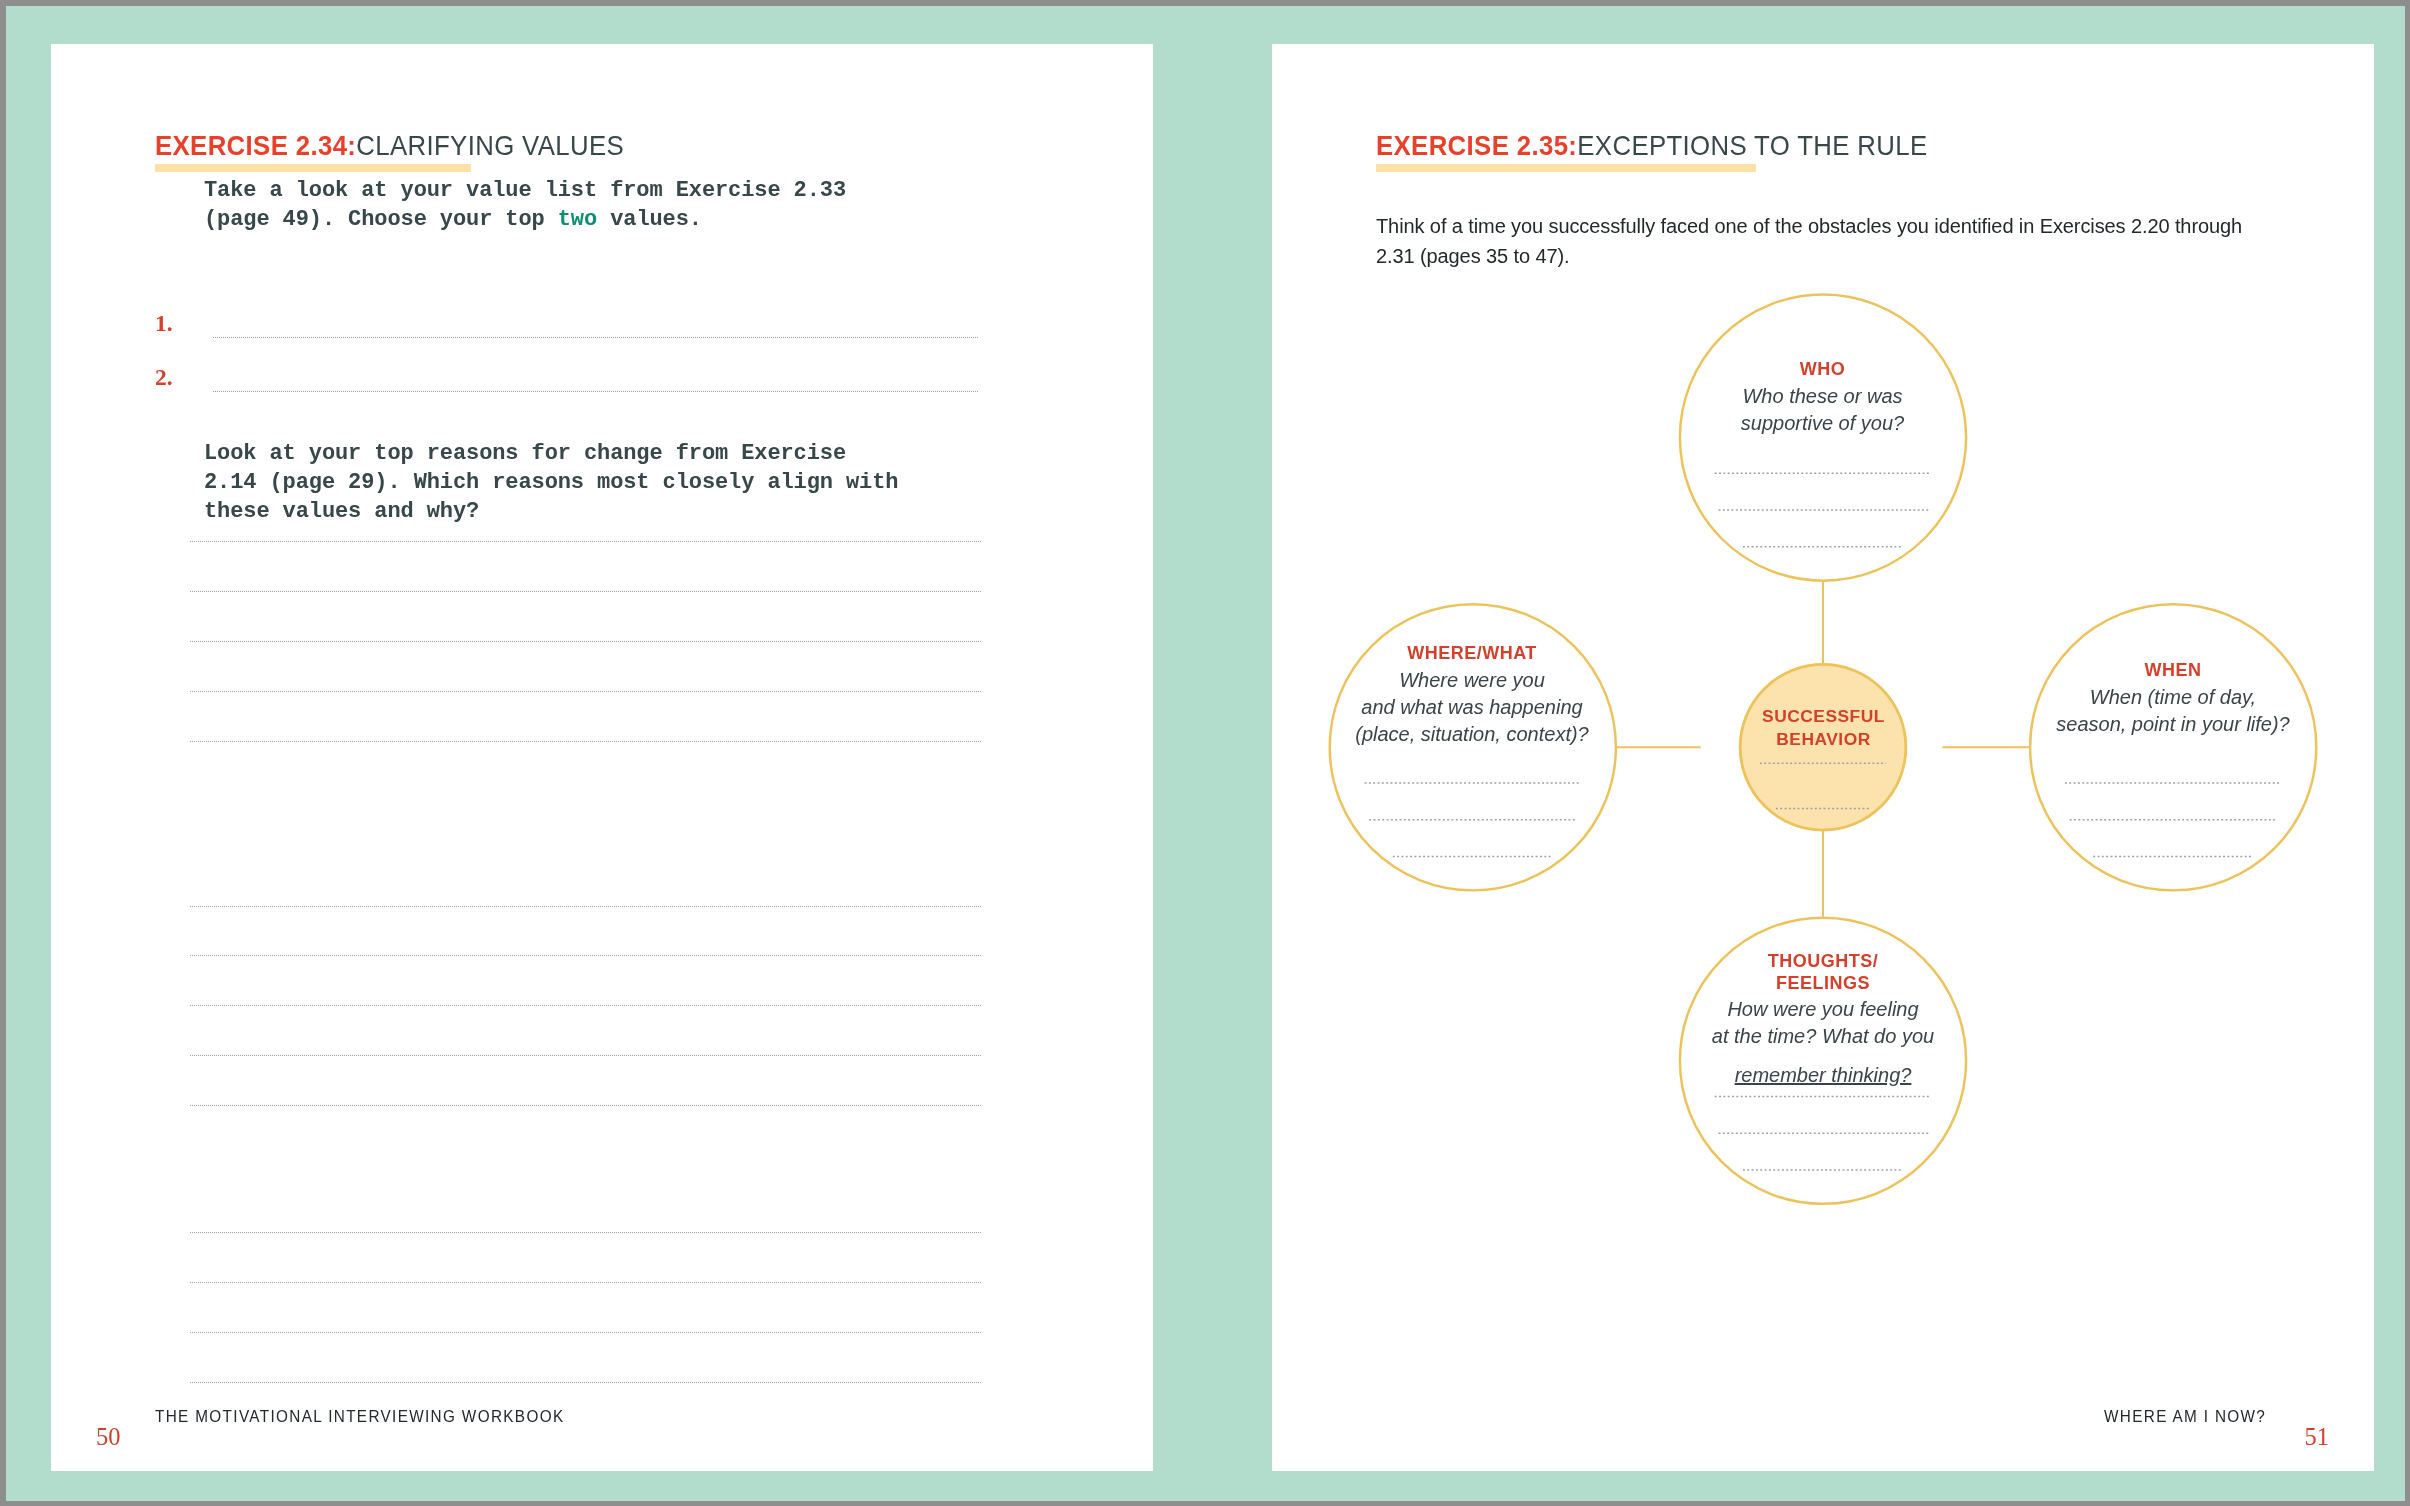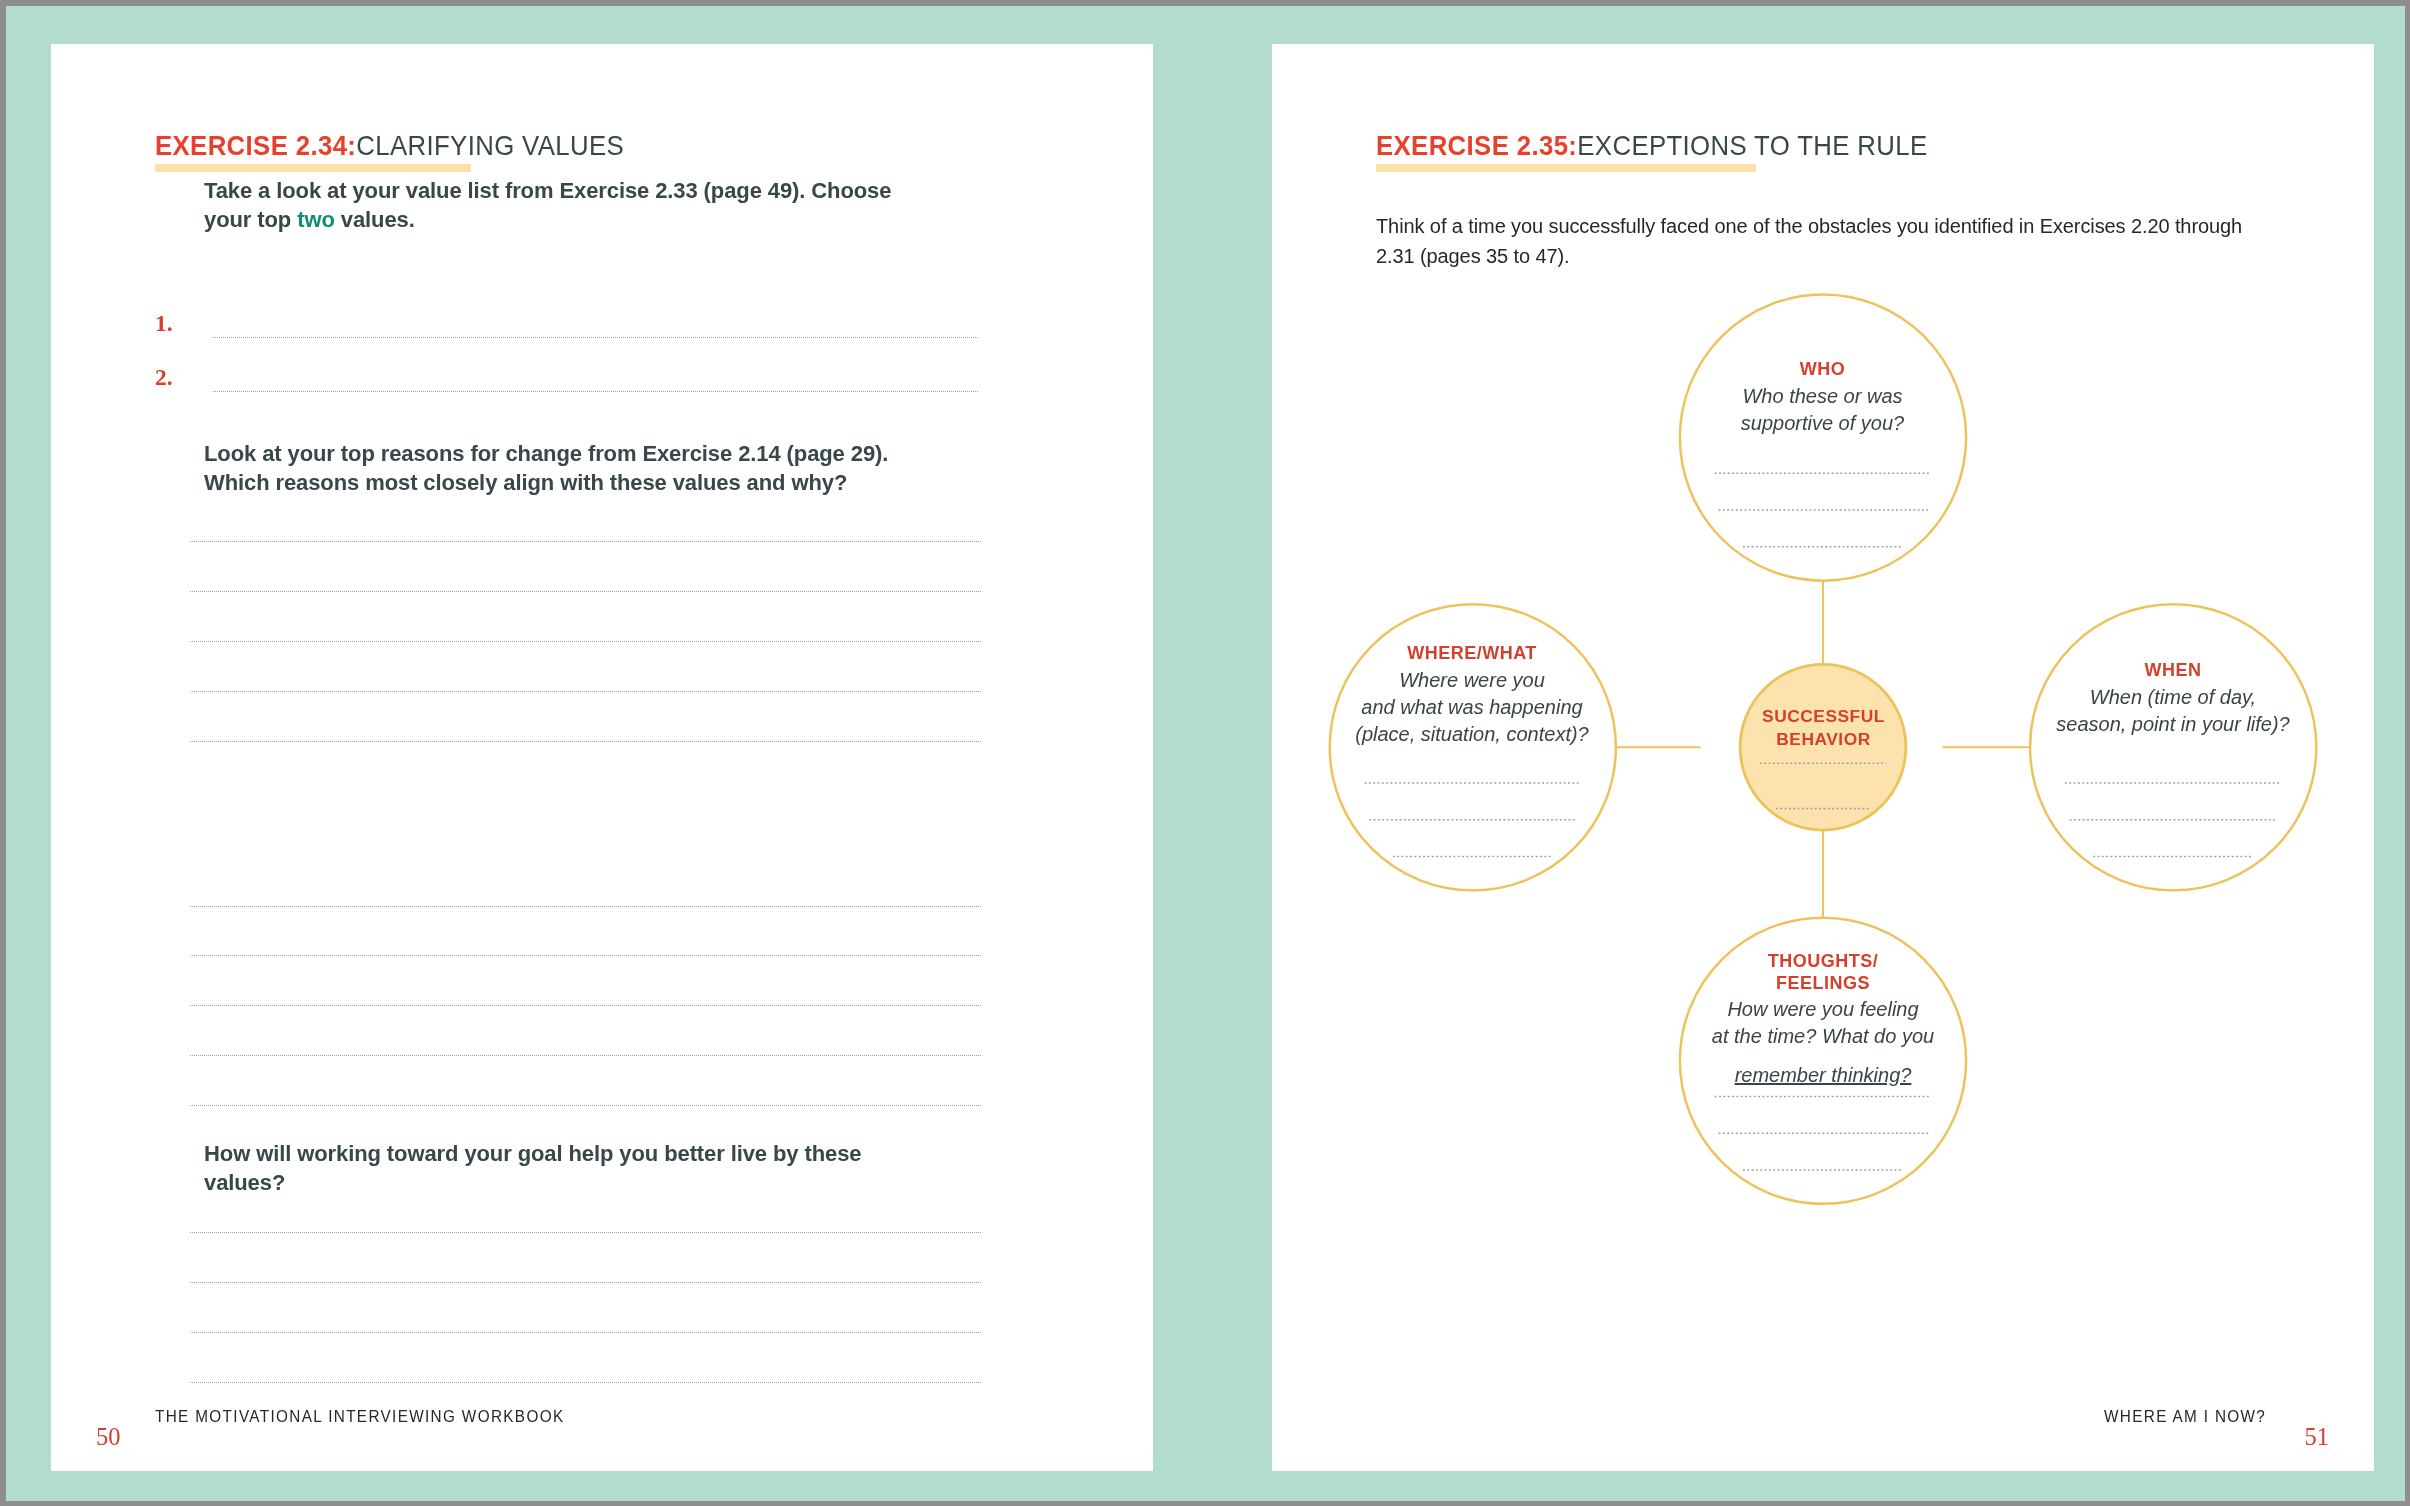--- a/index.html
+++ b/index.html
@@ -79,20 +79,21 @@
   
   .q-text {
     position: absolute;
     left: 153px;
     width: 702px;
     font-size: 22px;
     line-height: 29px;
     font-weight: bold;
     color: #37474a;
     letter-spacing: -0.1px;
+    font-family: Liberation Mono, monospace;
   }
   .accent-teal { color: #0e8f73; }
 
   
   .wline {
     position: absolute;
     height: 0;
     border-top: 1.5px dotted #9aa0a3;
   }
 
@@ -221,21 +222,20 @@
       <div class="wline" style="top:647px; left:139px; width:791px;"></div>
       <div class="wline" style="top:697px; left:139px; width:791px;"></div>
 
 
       <div class="wline" style="top:862px;  left:139px; width:791px;"></div>
       <div class="wline" style="top:911px;  left:139px; width:791px;"></div>
       <div class="wline" style="top:961px; left:139px; width:791px;"></div>
       <div class="wline" style="top:1011px; left:139px; width:791px;"></div>
       <div class="wline" style="top:1061px; left:139px; width:791px;"></div>
 
-      <div class="q-text" style="top:1095px;">How will working toward your goal help you better live by these values?</div>
 
       <div class="wline" style="top:1188px; left:139px; width:791px;"></div>
       <div class="wline" style="top:1238px; left:139px; width:791px;"></div>
       <div class="wline" style="top:1288px; left:139px; width:791px;"></div>
       <div class="wline" style="top:1338px; left:139px; width:791px;"></div>
 
       <div class="footer">
         <span class="folio folio-left">50</span>
         <span class="runhead runhead-left">THE MOTIVATIONAL INTERVIEWING WORKBOOK</span>
       </div>

